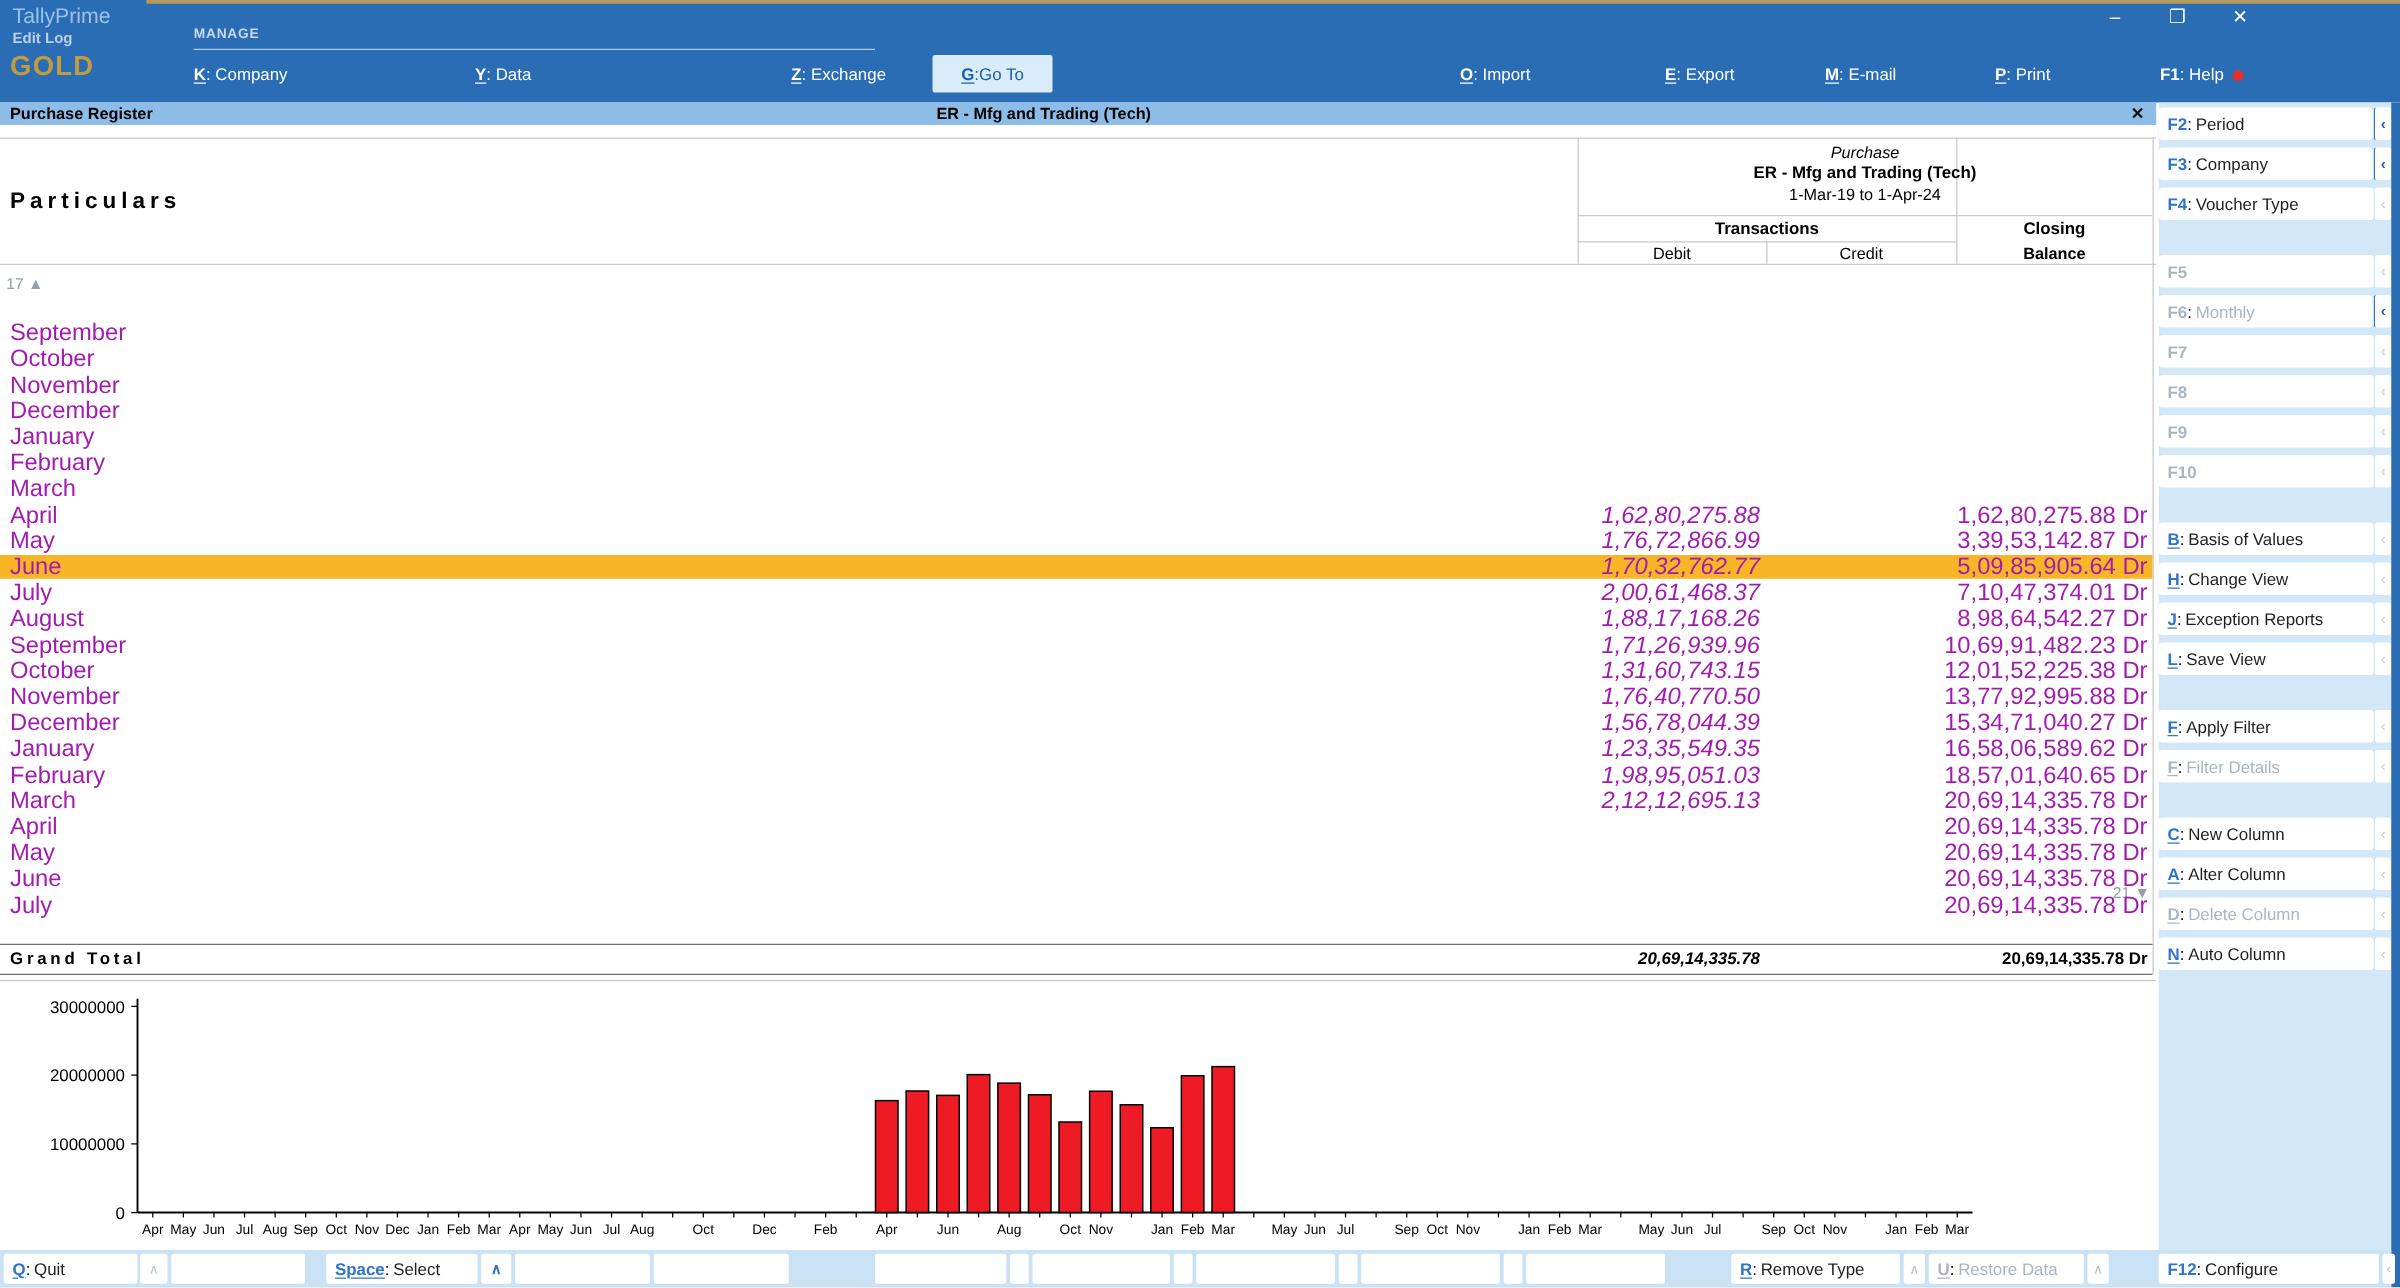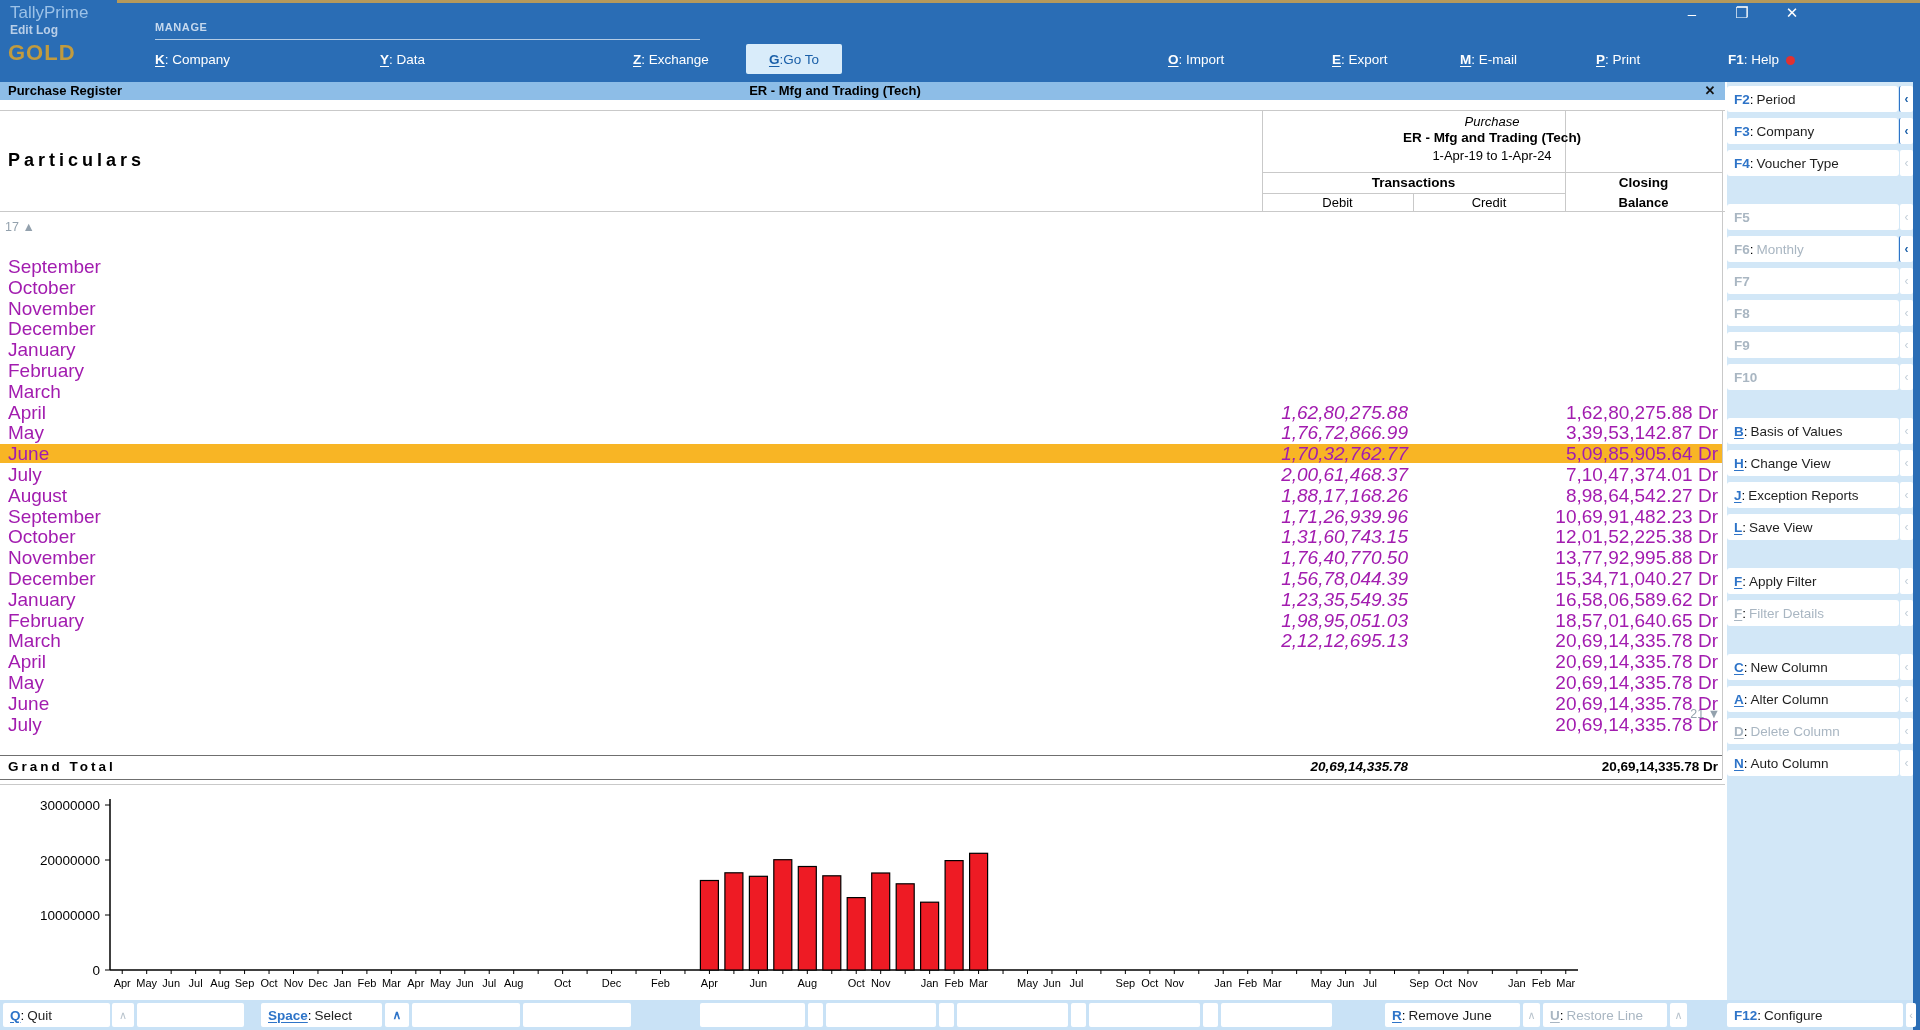--- a/index.html
+++ b/index.html
@@ -123,21 +123,21 @@
   <div class="hline" style="left:1262px;top:172px;width:460px;"></div>
   <div class="hline" style="left:1262px;top:193px;width:303px;"></div>
   <div class="hline" style="left:0;top:211px;width:1725px;"></div>
   <div class="vline" style="left:1262px;top:110px;height:101px;"></div>
   <div class="vline" style="left:1413px;top:193px;height:18px;"></div>
   <div class="vline" style="left:1565px;top:110px;height:101px;"></div>
   <div class="vline" style="left:1722px;top:110px;height:669px;"></div>
 
   <div class="hdr-cell" style="left:1262px;top:114px;width:460px;font-size:13px;font-style:italic;">Purchase</div>
   <div class="hdr-cell" style="left:1262px;top:130px;width:460px;font-size:13.5px;font-weight:bold;">ER - Mfg and Trading (Tech)</div>
-  <div class="hdr-cell" style="left:1262px;top:148px;width:460px;font-size:13px;">1-Apr-19 to 1-Apr-24</div>
+  <div class="hdr-cell" style="left:1262px;top:148px;width:460px;font-size:13px;">1-Mar-19 to 1-Apr-24</div>
   <div class="hdr-cell" style="left:1262px;top:175px;width:303px;font-size:13.5px;font-weight:bold;">Transactions</div>
   <div class="hdr-cell" style="left:1565px;top:175px;width:157px;font-size:13.5px;font-weight:bold;">Closing</div>
   <div class="hdr-cell" style="left:1262px;top:195px;width:151px;font-size:13px;">Debit</div>
   <div class="hdr-cell" style="left:1413px;top:195px;width:152px;font-size:13px;">Credit</div>
   <div class="hdr-cell" style="left:1565px;top:195px;width:157px;font-size:13px;font-weight:bold;">Balance</div>
 
   <div class="particulars">Particulars</div>
 
   <div class="scroll-ind" style="left:5px;top:220px;" id="scroll-up">17 ▲</div>
   <div class="scroll-ind" style="left:1650px;top:707px;width:70px;text-align:right;" id="scroll-down">21 ▼</div>
@@ -602,29 +602,29 @@
       <div class="bseg" style="left: 826px; width: 110px;"></div>
       <div class="bseg" style="left: 939px; width: 15px;"></div>
       <div class="bseg" style="left: 957px; width: 111px;"></div>
       <div class="bseg" style="left: 1071px; width: 15px;"></div>
       <div class="bseg" style="left: 1089px; width: 111px;"></div>
       <div class="bseg" style="left: 1203px; width: 15px;"></div>
       <div class="bseg" style="left: 1221px; width: 111px;"></div>
       <div class="bseg" style="left: 1385px; width: 135px;">
         <span class="skey ul">R</span>
         <span>: </span>
-        <span class="blabel">Remove June</span>
+        <span class="blabel">Remove Type</span>
       </div>
       <div class="bseg center" style="left: 1523px; width: 17px;">
         <span class="bcaret">∧</span>
       </div>
       <div class="bseg disabled" style="left: 1543px; width: 124px;">
         <span class="skey ul">U</span>
         <span>: </span>
-        <span class="blabel">Restore Line</span>
+        <span class="blabel">Restore Data</span>
       </div>
       <div class="bseg center" style="left: 1670px; width: 17px;">
         <span class="bcaret">∧</span>
       </div>
       <div class="bseg" style="left: 1727px; width: 176px;">
         <span class="skey">F12</span>
         <span>: </span>
         <span class="blabel">Configure</span>
       </div>
       <div class="bseg center" style="left: 1906px; width: 10px;">

